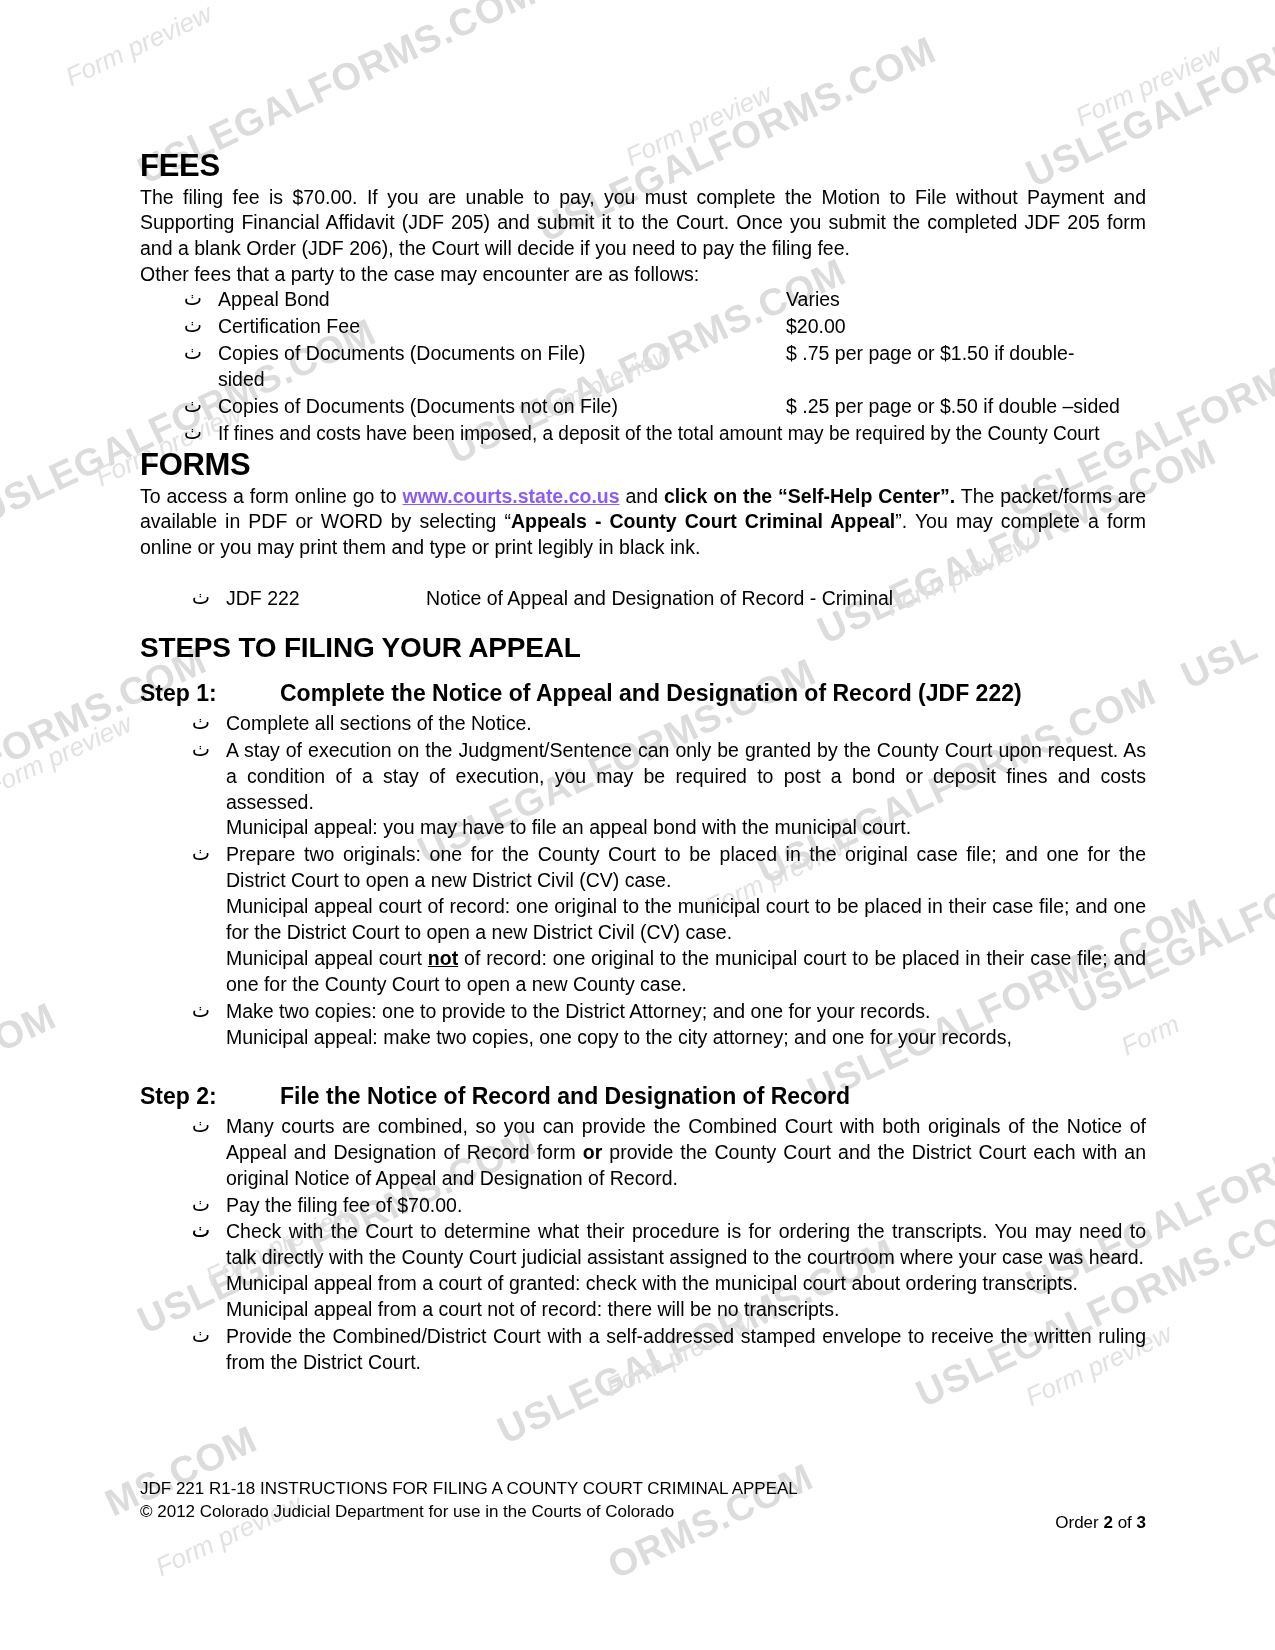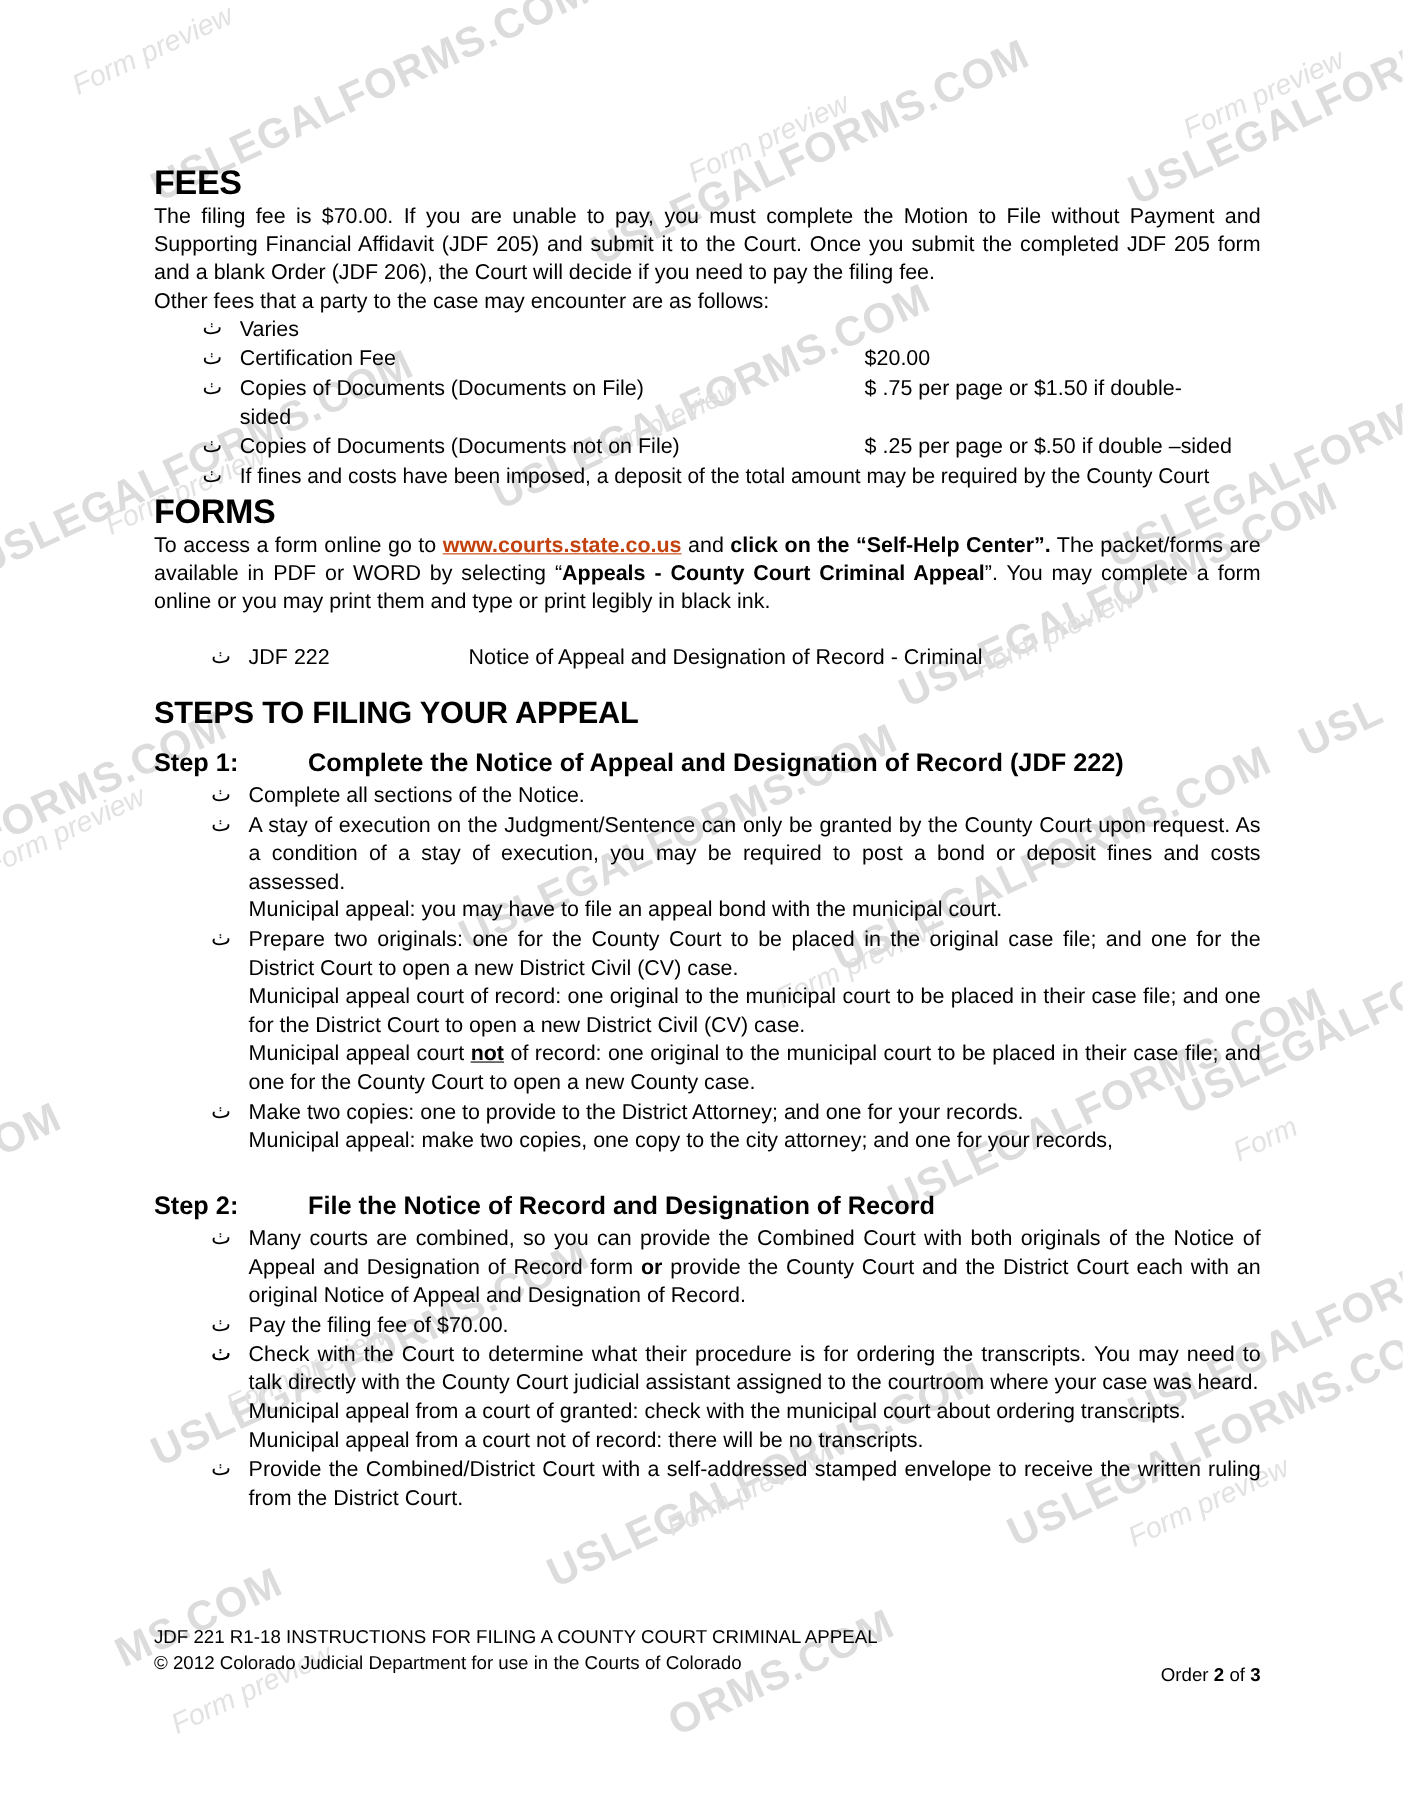--- a/index.html
+++ b/index.html
@@ -93,21 +93,21 @@
   }
   ul.blist.indent2 > li { padding-left:86px; }
   ul.blist.indent2 > li .bullet { left:52px; }
 
   .fee-row { display:flex; }
   .fee-row .fname { width:568px; flex:none; }
   .fee-row .fval { flex:1; }
   .sub { display:block; }
 
   .link {
-    color:#c2410c;
+    color:#8b5cf6;
     text-decoration:underline;
     font-weight:bold;
   }
   b.u { font-weight:bold; text-decoration:underline; }
 
   .formrow { display:flex; font-size:19.5px; margin-top:26px; padding-left:86px; position:relative;}
   .formrow .bullet { position:absolute; left:52px; top:-1px; font-family:"DejaVu Sans", sans-serif; font-size:19px;}
   .formrow .code { width:200px; flex:none; }
 
   .clip-line { position:relative; }
@@ -172,20 +172,21 @@
   <div class="content">
 
     <h1 class="sec">FEES</h1>
     <p class="para">The filing fee is $70.00. If you are unable to pay, you must complete the Motion to File without Payment and Supporting Financial Affidavit (JDF 205) and submit it to the Court. Once you submit the completed JDF 205 form and a blank Order (JDF 206), the Court will decide if you need to pay the filing fee.</p>
     <p class="para nj">Other fees that a party to the case may encounter are as follows:</p>
 
     <ul class="blist">
       <li class="nj">
         <span class="bullet">ٺ</span>
         <span class="fee-row">
+          <span class="fname">Appeal Bond</span>
           <span class="fval">Varies</span>
         </span>
       </li>
       <li class="nj">
         <span class="bullet">ٺ</span>
         <span class="fee-row">
           <span class="fname">Certification Fee</span>
           <span class="fval">$20.00</span>
         </span>
       </li>

